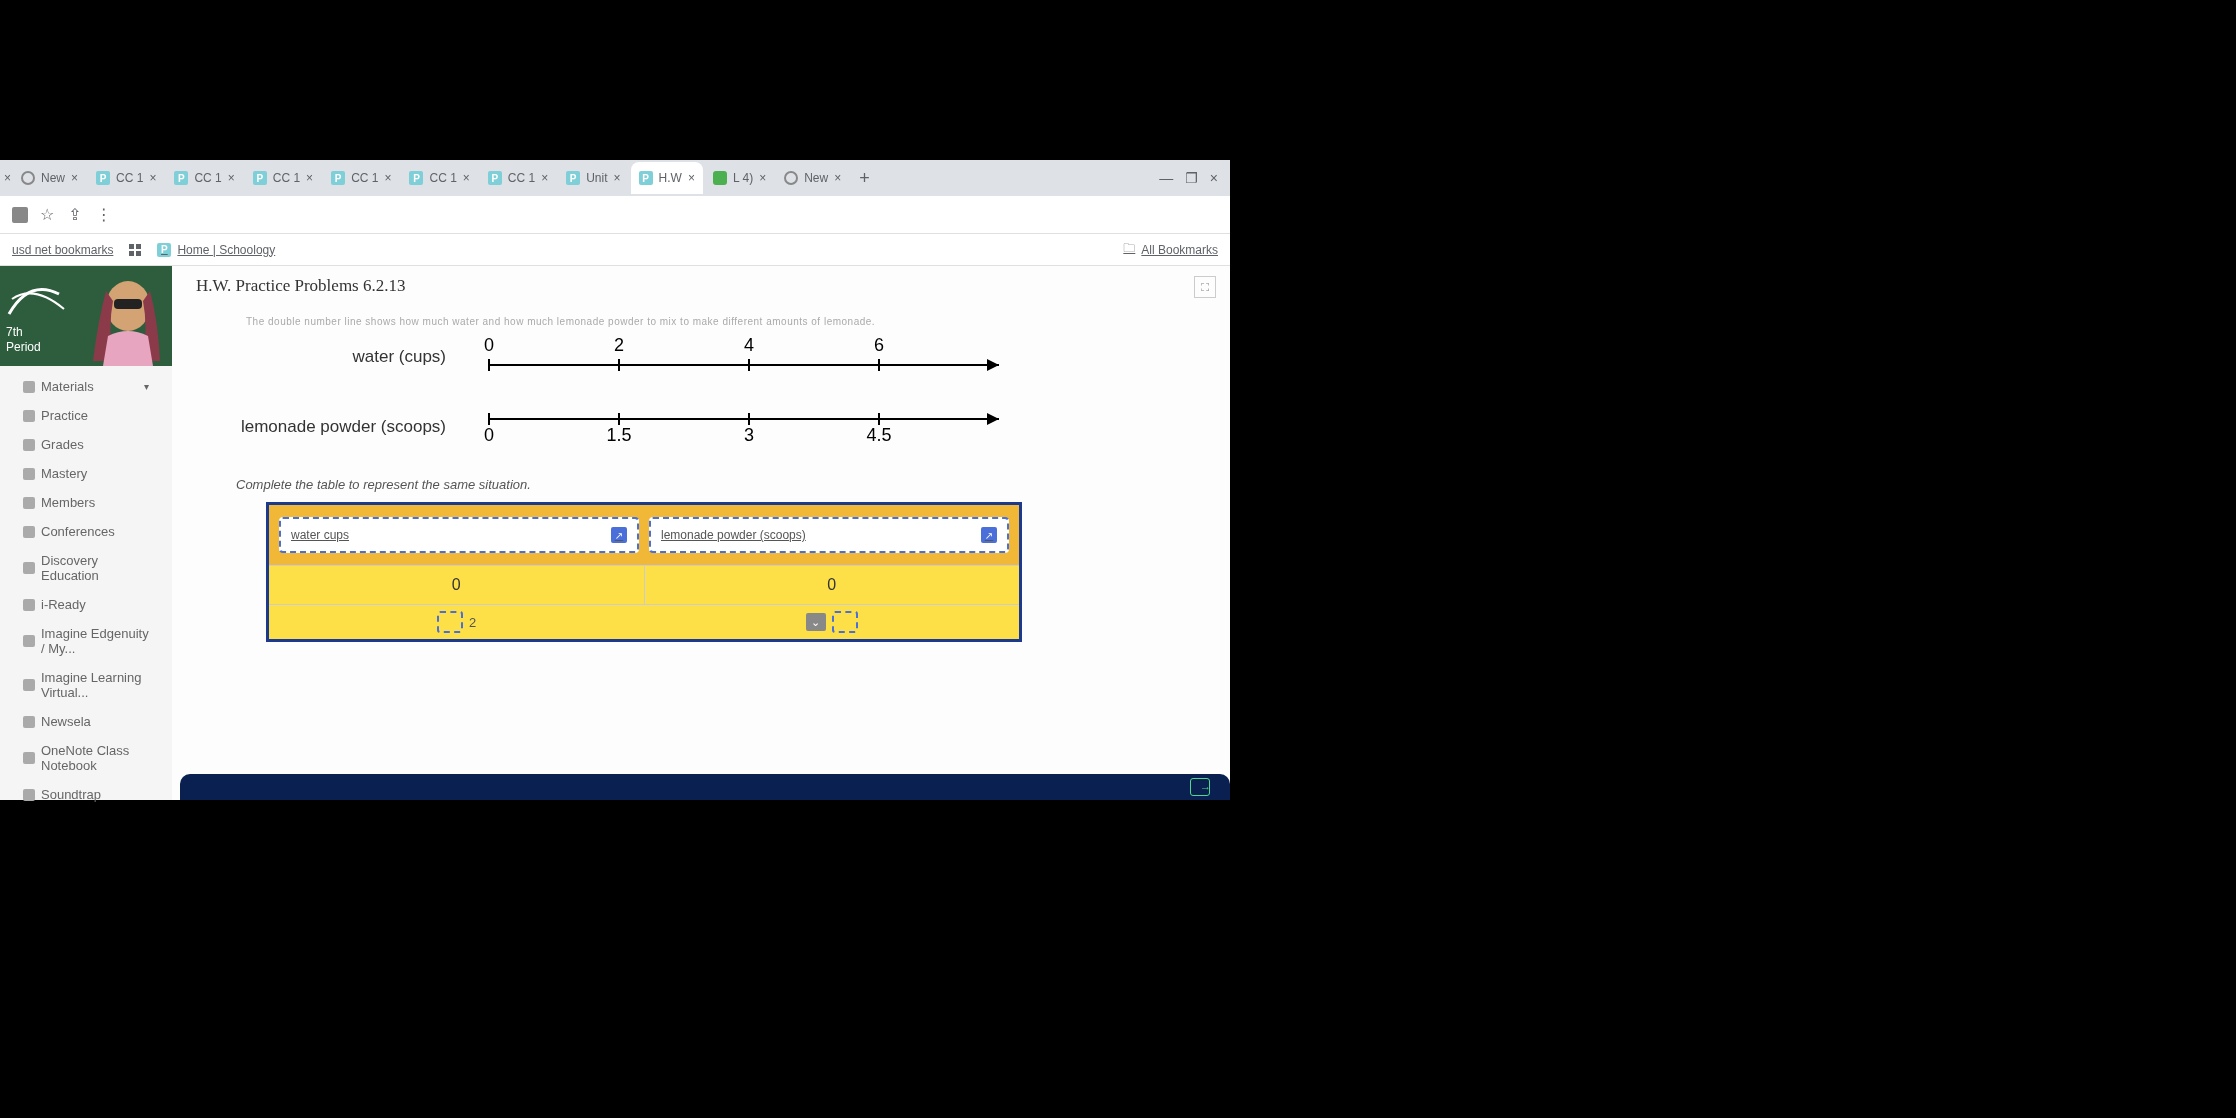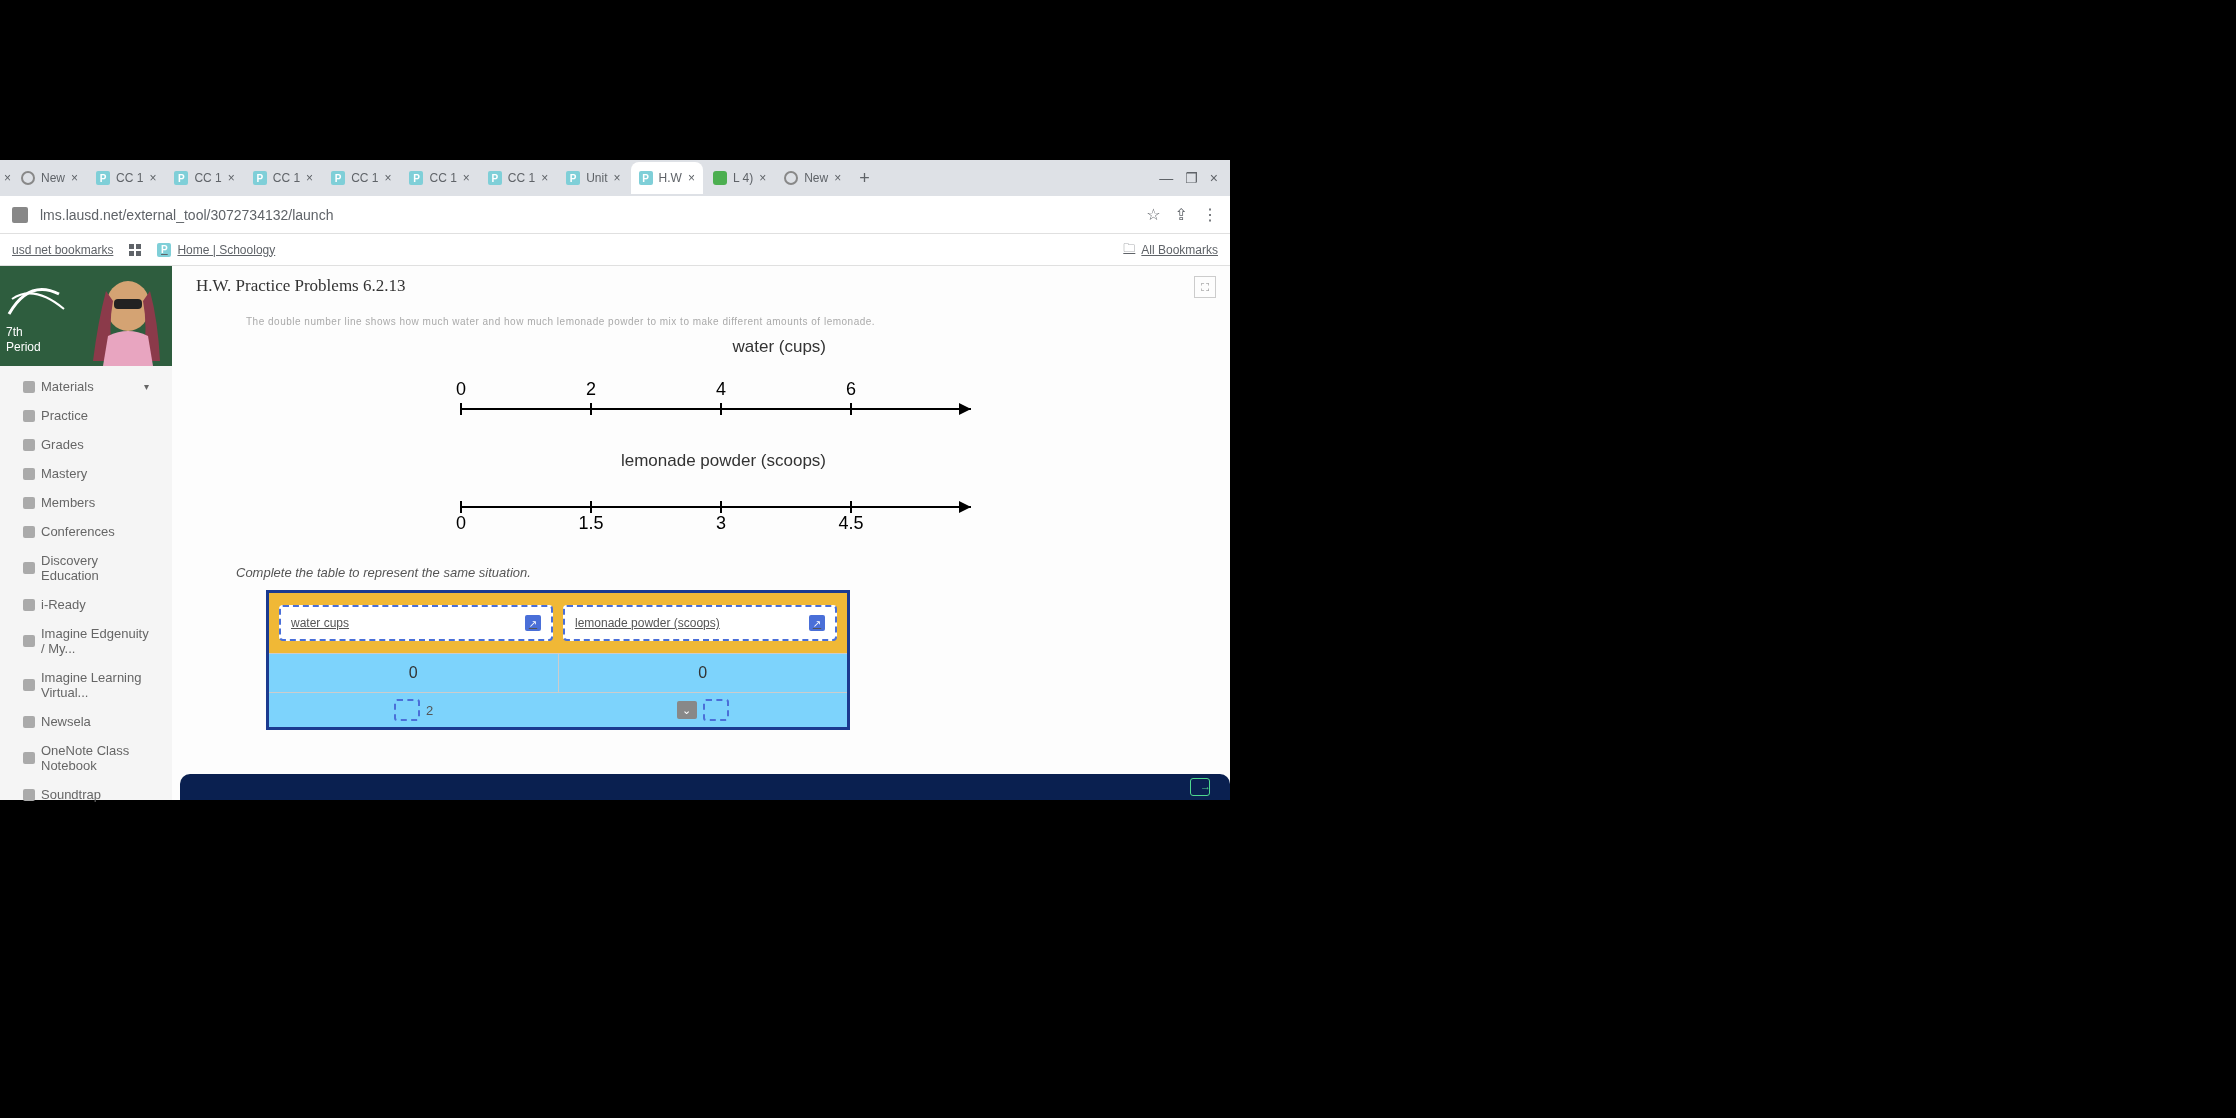--- a/index.html
+++ b/index.html
@@ -43,27 +43,27 @@
     .side-item .arrow { margin-left: auto; font-size: 10px; }
     .side-icon { width: 12px; height: 12px; background: #aaa; border-radius: 2px; flex-shrink: 0; }
     
     .content { flex: 1; padding: 10px 24px; background: #fdfdfd; overflow: hidden; position: relative; }
     .page-title { font-size: 17px; color: #333; font-weight: 400; margin-bottom: 20px; font-family: Liberation Serif, serif; }
     .expand-icon { position: absolute; right: 14px; top: 10px; width: 22px; height: 22px; border: 1px solid #ccc; display: flex; align-items: center; justify-content: center; font-size: 11px; color: #888; }
     
     .desc-blur { font-size: 10px; color: #aaa; letter-spacing: 0.5px; margin: 14px 0 10px 50px; filter: blur(0.6px); }
     
     .number-line-block { margin: 10px 0 30px 40px; }
-    .nl-row { display: flex; align-items: center; gap: 24px; flex-direction: column; }
+    .nl-row { display: flex; align-items: center; gap: 33px; }
     .nl-label { font-size: 17px; color: #333; width: 210px; text-align: right; }
     .nl-svg { }
     
     .instruct { font-size: 13px; color: #555; margin: 6px 0 10px 40px; font-style: italic; }
     
-    .table-wrap { margin: 10px 0 0 70px; width: 584px; border: 3px solid #1b3a8f; background: #7dd3fc; }
+    .table-wrap { margin: 10px 0 0 70px; width: 756px; border: 3px solid #1b3a8f; background: #fde047; }
     .table-head { display: flex; background: #f0b836; padding: 12px 10px; gap: 10px; }
     .head-card { flex: 1; border: 2px dashed #4a6fd8; background: #fff; border-radius: 4px; padding: 8px 10px; display: flex; align-items: center; justify-content: space-between; font-size: 12px; color: #555; text-decoration: underline; }
     .expand-sm { width: 16px; height: 16px; background: #4a6fd8; color: #fff; font-size: 10px; display: flex; align-items: center; justify-content: center; border-radius: 2px; }
     .table-row { display: flex; border-top: 1px solid #ccc; }
     .table-cell { flex: 1; text-align: center; padding: 10px; font-size: 16px; color: #333; border-right: 1px solid #ccc; }
     .table-cell:last-child { border-right: none; }
     .drop-row { display: flex; border-top: 1px solid #ccc; padding: 6px 0; }
     .drop-cell { flex: 1; display: flex; align-items: center; justify-content: center; gap: 6px; }
     .drop-box { width: 26px; height: 22px; border: 2px dashed #4a6fd8; border-radius: 3px; }
     .chev { width: 20px; height: 18px; background: #888; color: #fff; display: flex; align-items: center; justify-content: center; font-size: 11px; border-radius: 2px; }
@@ -141,21 +141,20 @@
     <span class="new-tab">+</span>
     <div class="win-controls">
       <span>—</span>
       <span>❐</span>
       <span>×</span>
     </div>
   </div>
 
   <div class="addr-bar">
     <span class="addr-icon"></span>
-    <span class="url">lms.lausd.net/external_tool/3072734132/launch</span>
     <div class="addr-right">
       <span>☆</span>
       <span>⇪</span>
       <span>⋮</span>
     </div>
   </div>
 
   <div class="bookmarks-bar">
     <span class="bm-item">usd net bookmarks</span>
     <span class="bm-item">

